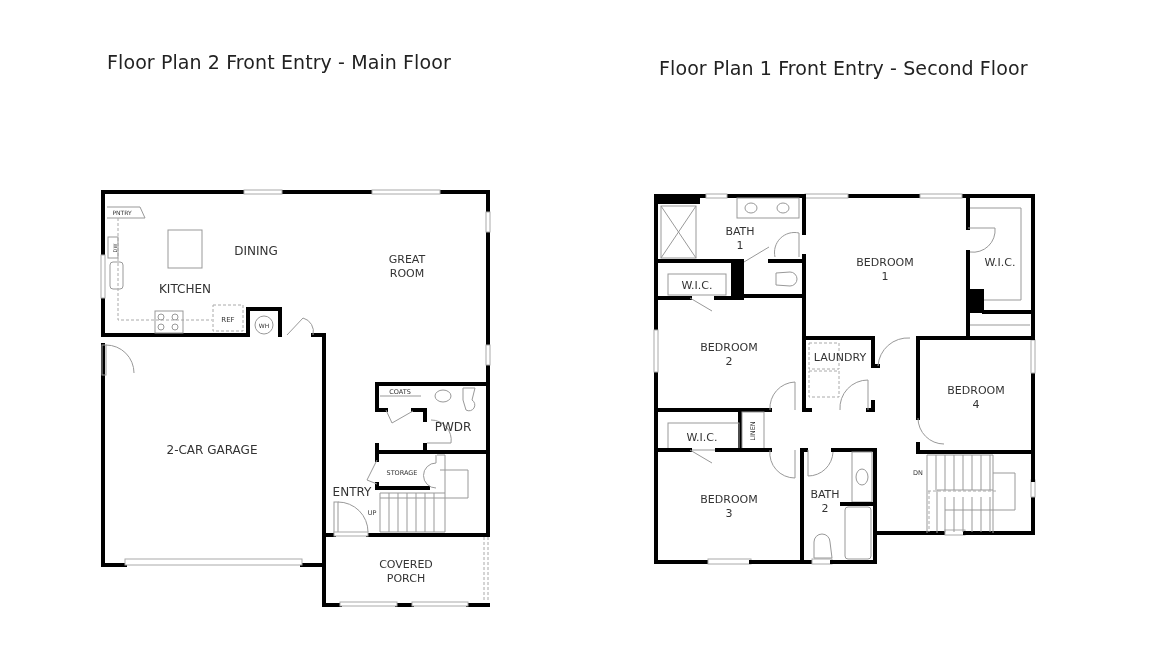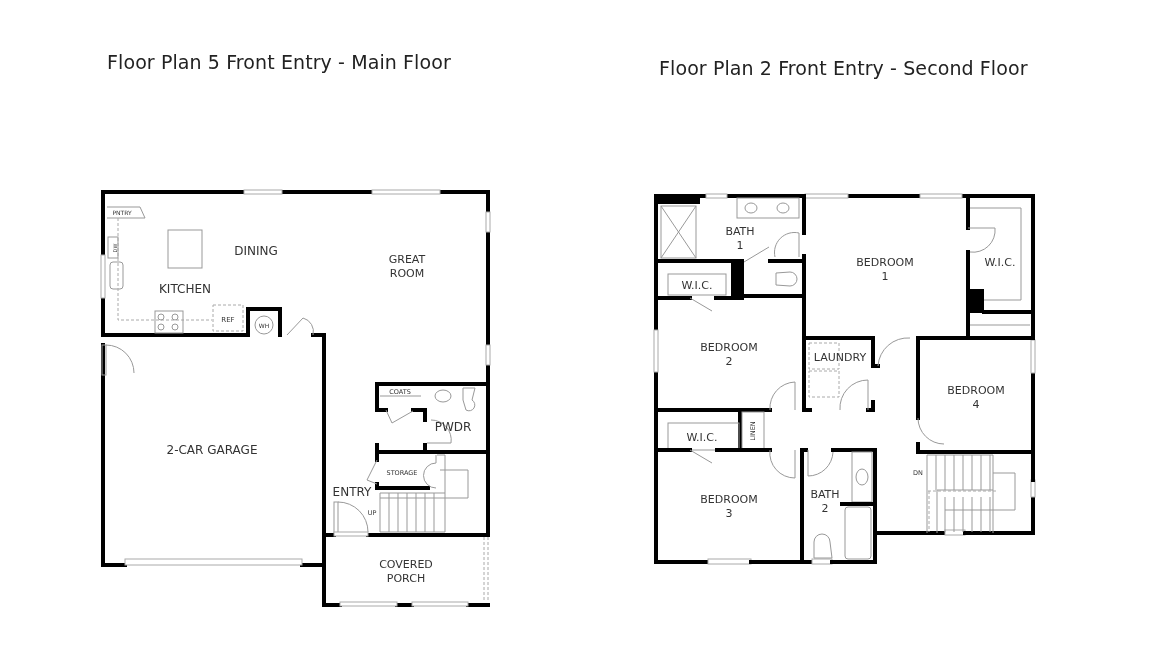--- a/index.html
+++ b/index.html
@@ -11,22 +11,22 @@
   .lbl { font-family:"DejaVu Sans", sans-serif; fill:#333; text-anchor:middle; }
   .wall { stroke:#000; stroke-width:4; fill:none; stroke-linecap:square; }
   .thin { stroke:#999; stroke-width:1; fill:none; }
   .dash { stroke:#aaa; stroke-width:1; fill:none; stroke-dasharray:3 2; }
   .win { stroke:#aaa; stroke-width:1; fill:#fff; }
   .fill { fill:#000; }
 </style>
 </head>
 <body>
 
-<div class="title" id="title-main">Floor Plan 5 Front Entry - Main Floor</div>
-<div class="title" id="title-second">Floor Plan 2 Front Entry - Second Floor</div>
+<div class="title" id="title-main">Floor Plan 2 Front Entry - Main Floor</div>
+<div class="title" id="title-second">Floor Plan 1 Front Entry - Second Floor</div>
 
 <svg width="1150" height="650" viewBox="0 0 1150 650">
 
   <g>
 
     <path class="wall" d="M103 192 L245 192"></path>
     <path class="wall" d="M282 192 L372 192"></path>
     <path class="wall" d="M440 192 L488 192 L488 212"></path>
     <path class="wall" d="M488 232 L488 345"></path>
     <path class="wall" d="M488 365 L488 384"></path>

